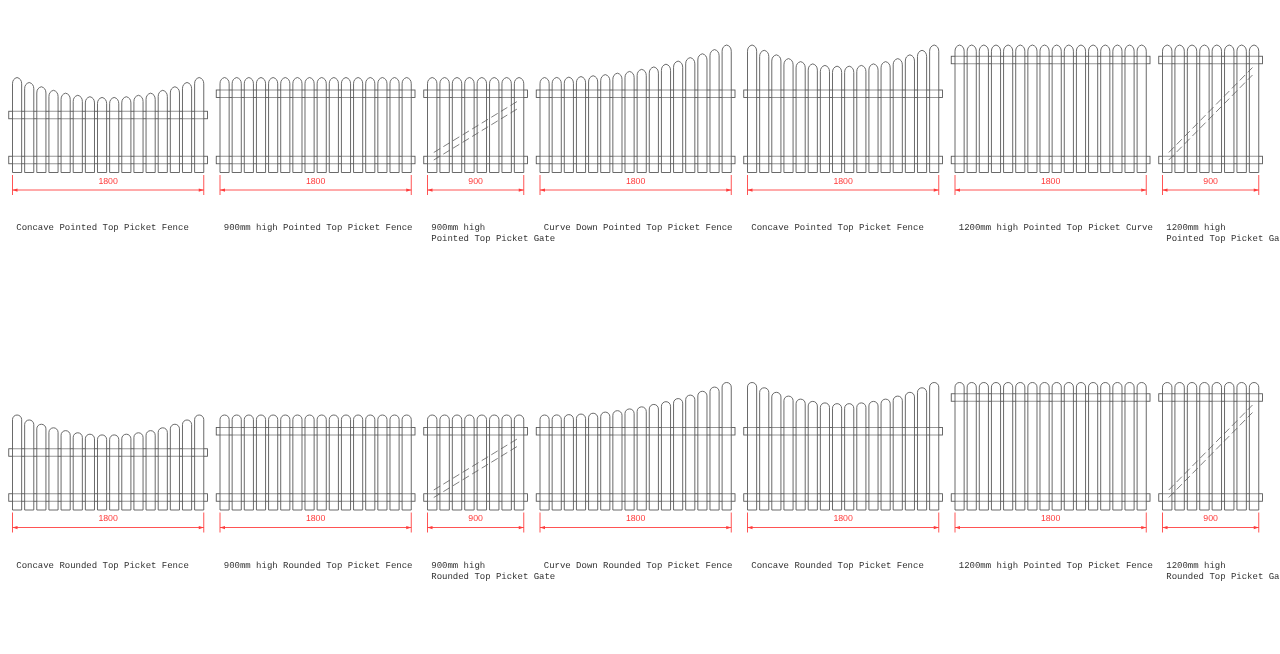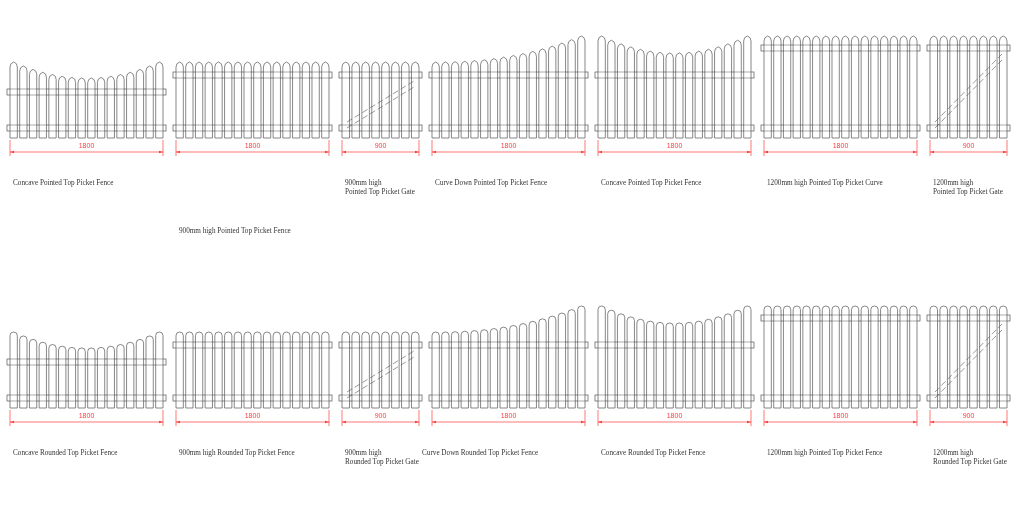--- a/index.html
+++ b/index.html
@@ -1,20 +1,20 @@
 <!DOCTYPE html>
 <html><head>
 <meta charset="utf-8">
 <style>
   html, body { margin: 0; padding: 0; background: #ffffff; }
   body { width: 1024px; height: 523px; position: relative; overflow: hidden;
          font-family: "Liberation Sans", sans-serif; }
   #canvas { position: absolute; left: 0; top: 0; }
   .caption { position: absolute; font-size: 7.2px; line-height: 9px; color: #333333;
-             white-space: pre; font-family: Liberation Serif, serif; }
+             white-space: pre; font-family: Liberation Mono, monospace; }
   .dimlabel { position: absolute; font-size: 7px; color: #ff3b3b; text-align: center;
               font-family: "Liberation Sans", sans-serif; }
 </style>
 </head>
 <body>
 
 <svg id="canvas" width="1024" height="523" viewBox="0 0 1024 523" xmlns="http://www.w3.org/2000/svg">
     <g fill="#fff" stroke="#555555" stroke-width="0.7">
       <rect x="7" y="89" width="159" height="6"></rect>
       <rect x="7" y="125" width="159" height="6"></rect>
@@ -1135,42 +1135,42 @@
       <line x1="1007" y1="410" x2="1007" y2="426"></line>
       <line x1="930" y1="422" x2="1007" y2="422"></line>
       <path d="M930,422 l4,-1.3 l0,2.6 Z" stroke="none"></path>
       <path d="M1007,422 l-4,-1.3 l0,2.6 Z" stroke="none"></path>
     </g>
   </svg>
 <div id="labels">
     <div class="dimlabel" style="left: 10px; width: 153px; top: 142px;">1800</div>
     <div class="caption" style="left: 13px; top: 179px;">Concave Pointed Top Picket Fence</div>
     <div class="dimlabel" style="left: 176px; width: 153px; top: 142px;">1800</div>
-    <div class="caption" style="left: 179px; top: 179px; margin-top: 48px;">900mm high Pointed Top Picket Fence</div>
+    <div class="caption" style="left: 179px; top: 179px;">900mm high Pointed Top Picket Fence</div>
     <div class="dimlabel" style="left: 342px; width: 77px; top: 142px;">900</div>
     <div class="caption" style="left: 345px; top: 179px;">900mm high
 Pointed Top Picket Gate</div>
     <div class="dimlabel" style="left: 432px; width: 153px; top: 142px;">1800</div>
     <div class="caption" style="left: 435px; top: 179px;">Curve Down Pointed Top Picket Fence</div>
     <div class="dimlabel" style="left: 598px; width: 153px; top: 142px;">1800</div>
     <div class="caption" style="left: 601px; top: 179px;">Concave Pointed Top Picket Fence</div>
     <div class="dimlabel" style="left: 764px; width: 153px; top: 142px;">1800</div>
     <div class="caption" style="left: 767px; top: 179px;">1200mm high Pointed Top Picket Curve</div>
     <div class="dimlabel" style="left: 930px; width: 77px; top: 142px;">900</div>
     <div class="caption" style="left: 933px; top: 179px;">1200mm high
 Pointed Top Picket Gate</div>
     <div class="dimlabel" style="left: 10px; width: 153px; top: 412px;">1800</div>
     <div class="caption" style="left: 13px; top: 449px;">Concave Rounded Top Picket Fence</div>
     <div class="dimlabel" style="left: 176px; width: 153px; top: 412px;">1800</div>
     <div class="caption" style="left: 179px; top: 449px;">900mm high Rounded Top Picket Fence</div>
     <div class="dimlabel" style="left: 342px; width: 77px; top: 412px;">900</div>
     <div class="caption" style="left: 345px; top: 449px;">900mm high
 Rounded Top Picket Gate</div>
     <div class="dimlabel" style="left: 432px; width: 153px; top: 412px;">1800</div>
-    <div class="caption" style="left: 422px; top: 449px;">Curve Down Rounded Top Picket Fence</div>
+    <div class="caption" style="left: 435px; top: 449px;">Curve Down Rounded Top Picket Fence</div>
     <div class="dimlabel" style="left: 598px; width: 153px; top: 412px;">1800</div>
     <div class="caption" style="left: 601px; top: 449px;">Concave Rounded Top Picket Fence</div>
     <div class="dimlabel" style="left: 764px; width: 153px; top: 412px;">1800</div>
     <div class="caption" style="left: 767px; top: 449px;">1200mm high Pointed Top Picket Fence</div>
     <div class="dimlabel" style="left: 930px; width: 77px; top: 412px;">900</div>
     <div class="caption" style="left: 933px; top: 449px;">1200mm high
 Rounded Top Picket Gate</div>
   </div>
 
 </body></html>

